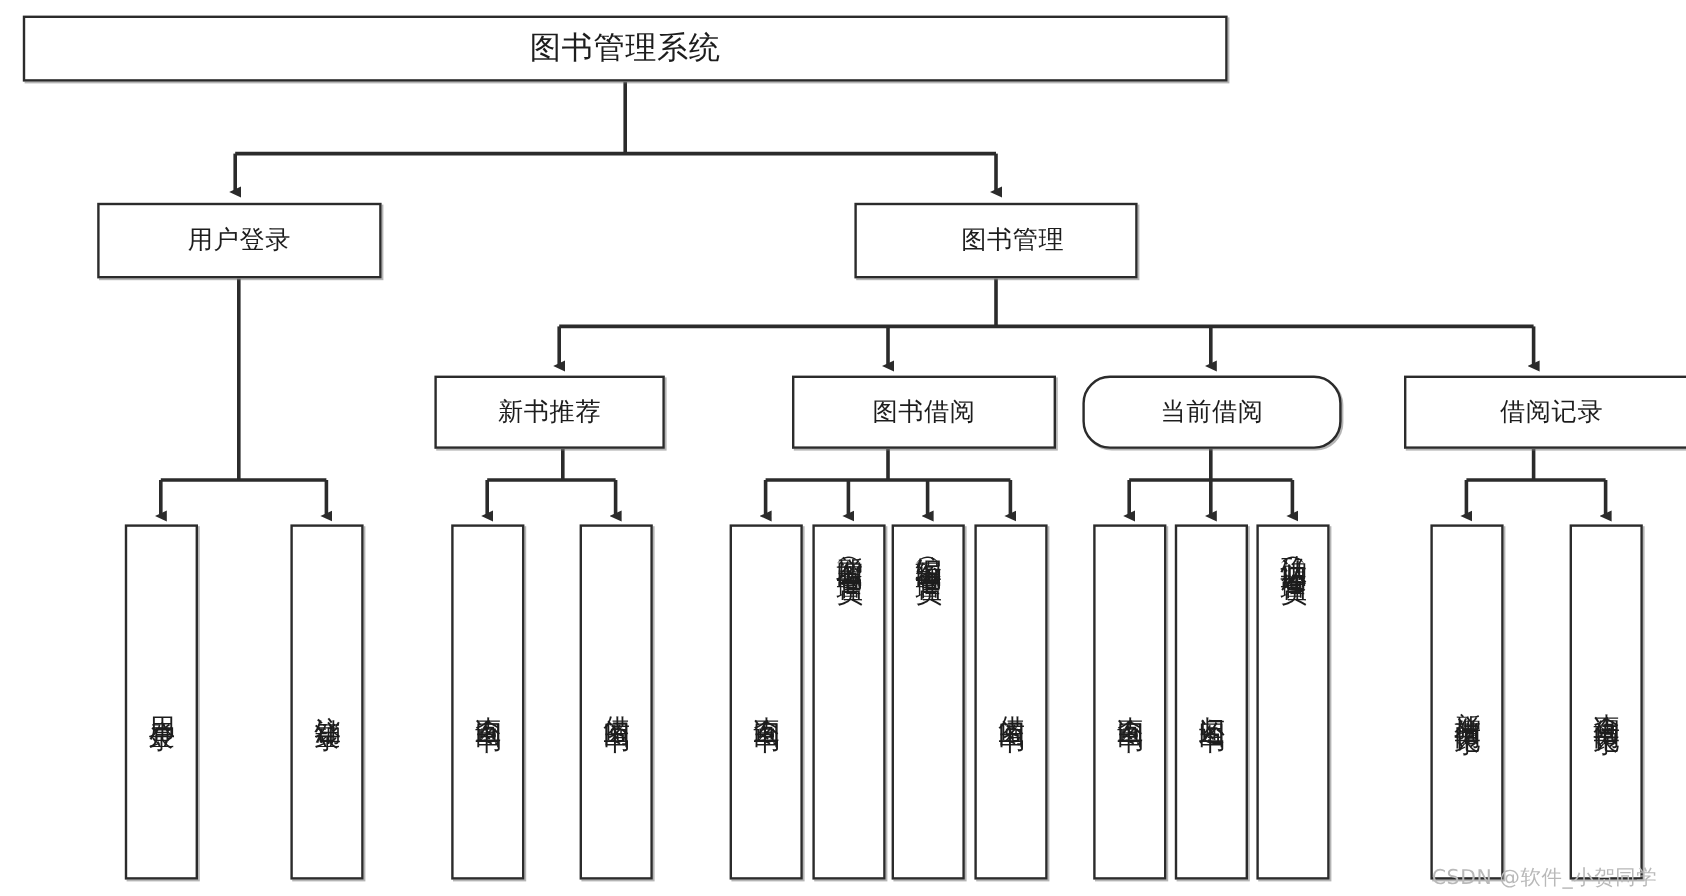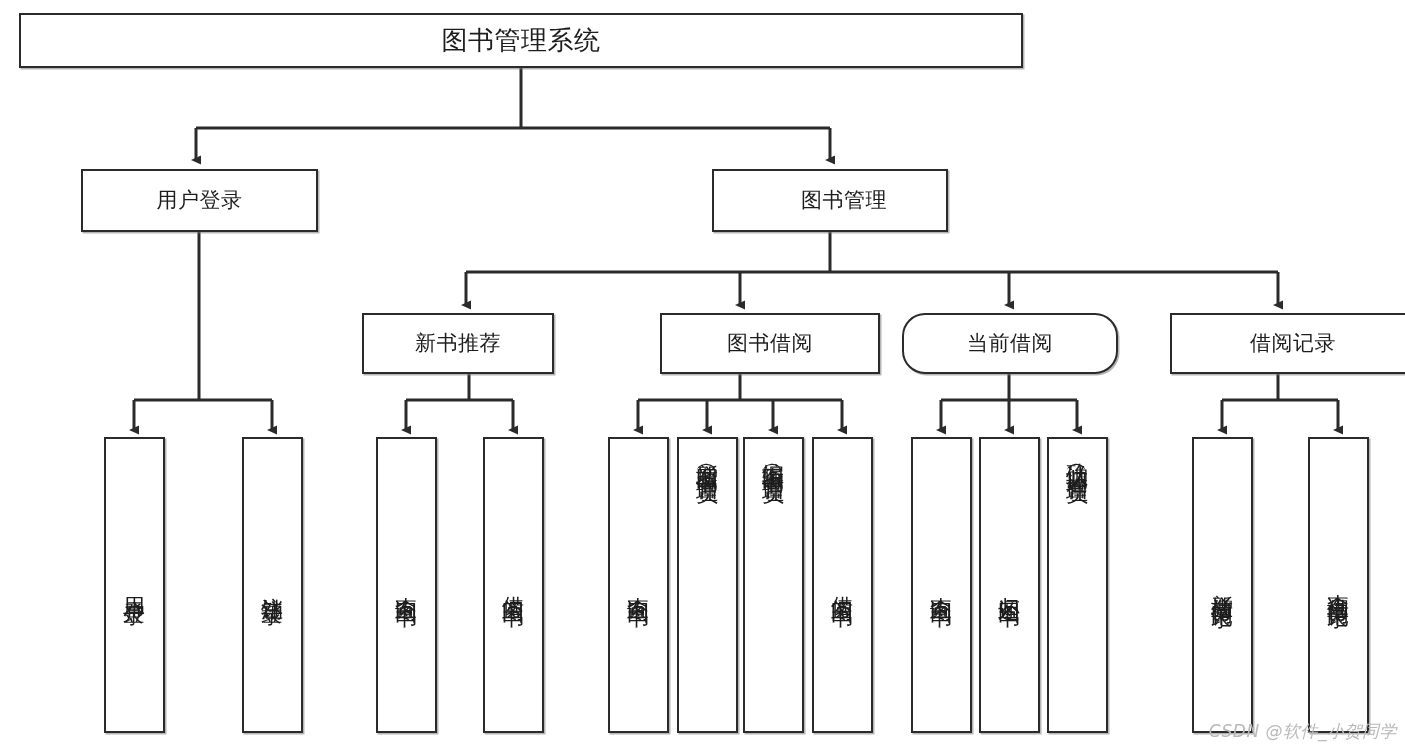--- a/index.html
+++ b/index.html
@@ -65,28 +65,27 @@
     line-height: 1.32;
     letter-spacing: 3px;
     height: auto;
   }
   .node.v.mid {
     align-items: center;
     padding-top: 0;
   }
   .watermark {
     position: absolute;
-    right: 8px;
+    right: 24px;
     bottom: 4px;
     font-size: 17px;
     color: #b9b9b9;
     letter-spacing: 0.5px;
     z-index: 3;
     white-space: nowrap;
-    font-style: italic;
   }
 </style>
 </head>
 <body>
 
 <div id="canvas">
 
   <svg id="edges" viewBox="0 0 1405 747">
     <defs>
       <marker id="arrow" markerWidth="10" markerHeight="10" refX="4.6" refY="5" orient="auto" markerUnits="userSpaceOnUse">

